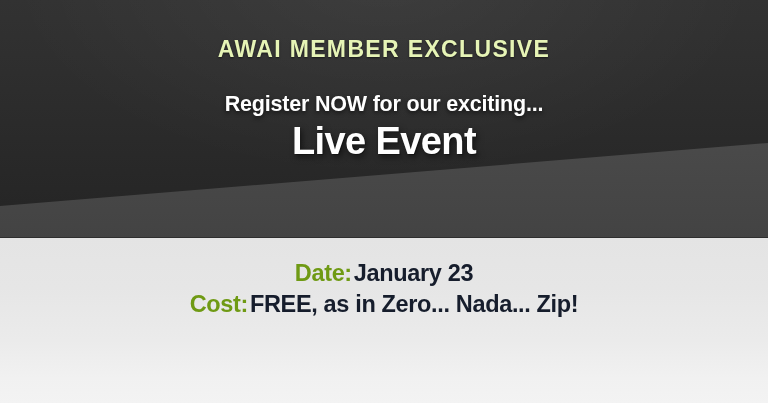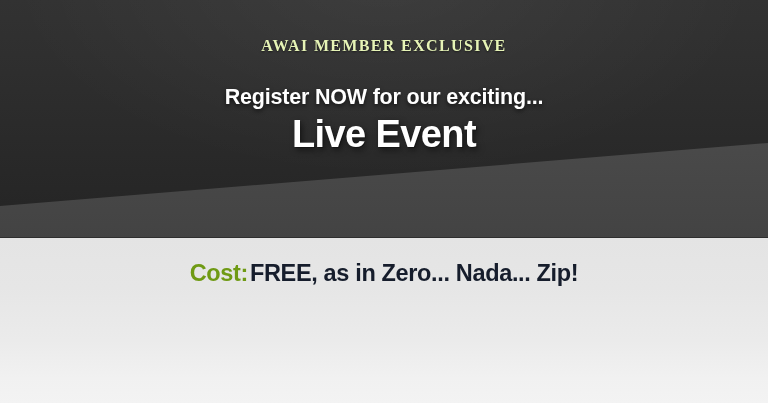--- a/index.html
+++ b/index.html
@@ -73,28 +73,27 @@
   .top-stack {
     position: absolute;
     left: 0;
     top: 0;
     width: 768px;
     text-align: center;
   }
 
   .eyebrow {
     margin-top: 38px;
-    font-size: 16px;
+    font-size: 23px;
     font-weight: 700;
     letter-spacing: 1.35px;
     color: #e6f4b6;
     text-transform: uppercase;
     text-shadow: 0 1px 2px rgba(0,0,0,0.55);
     line-height: 1;
-    font-family: Liberation Serif, serif;
   }
 
   .kicker {
     margin-top: 33px;
     font-size: 21.5px;
     font-weight: 700;
     letter-spacing: -0.2px;
     color: #ffffff;
     text-shadow: 0 2px 4px rgba(0,0,0,0.6);
     line-height: 1;
@@ -173,20 +172,23 @@
     <div class="eyebrow">AWAI MEMBER EXCLUSIVE</div>
 
     <div class="kicker">Register NOW for our exciting...</div>
 
 
     <div class="subheadline">Live Event</div>
   </div>
 
   <div class="details">
 
+    <div class="detail-row">
+      <span class="detail-label">Date:</span><span class="detail-value">January 23</span>
+    </div>
 
 
     <div class="detail-row">
       <span class="detail-label">Cost:</span><span class="detail-value">FREE, as in Zero... Nada... Zip!</span>
     </div>
 
   </div>
 
 </div>
 

